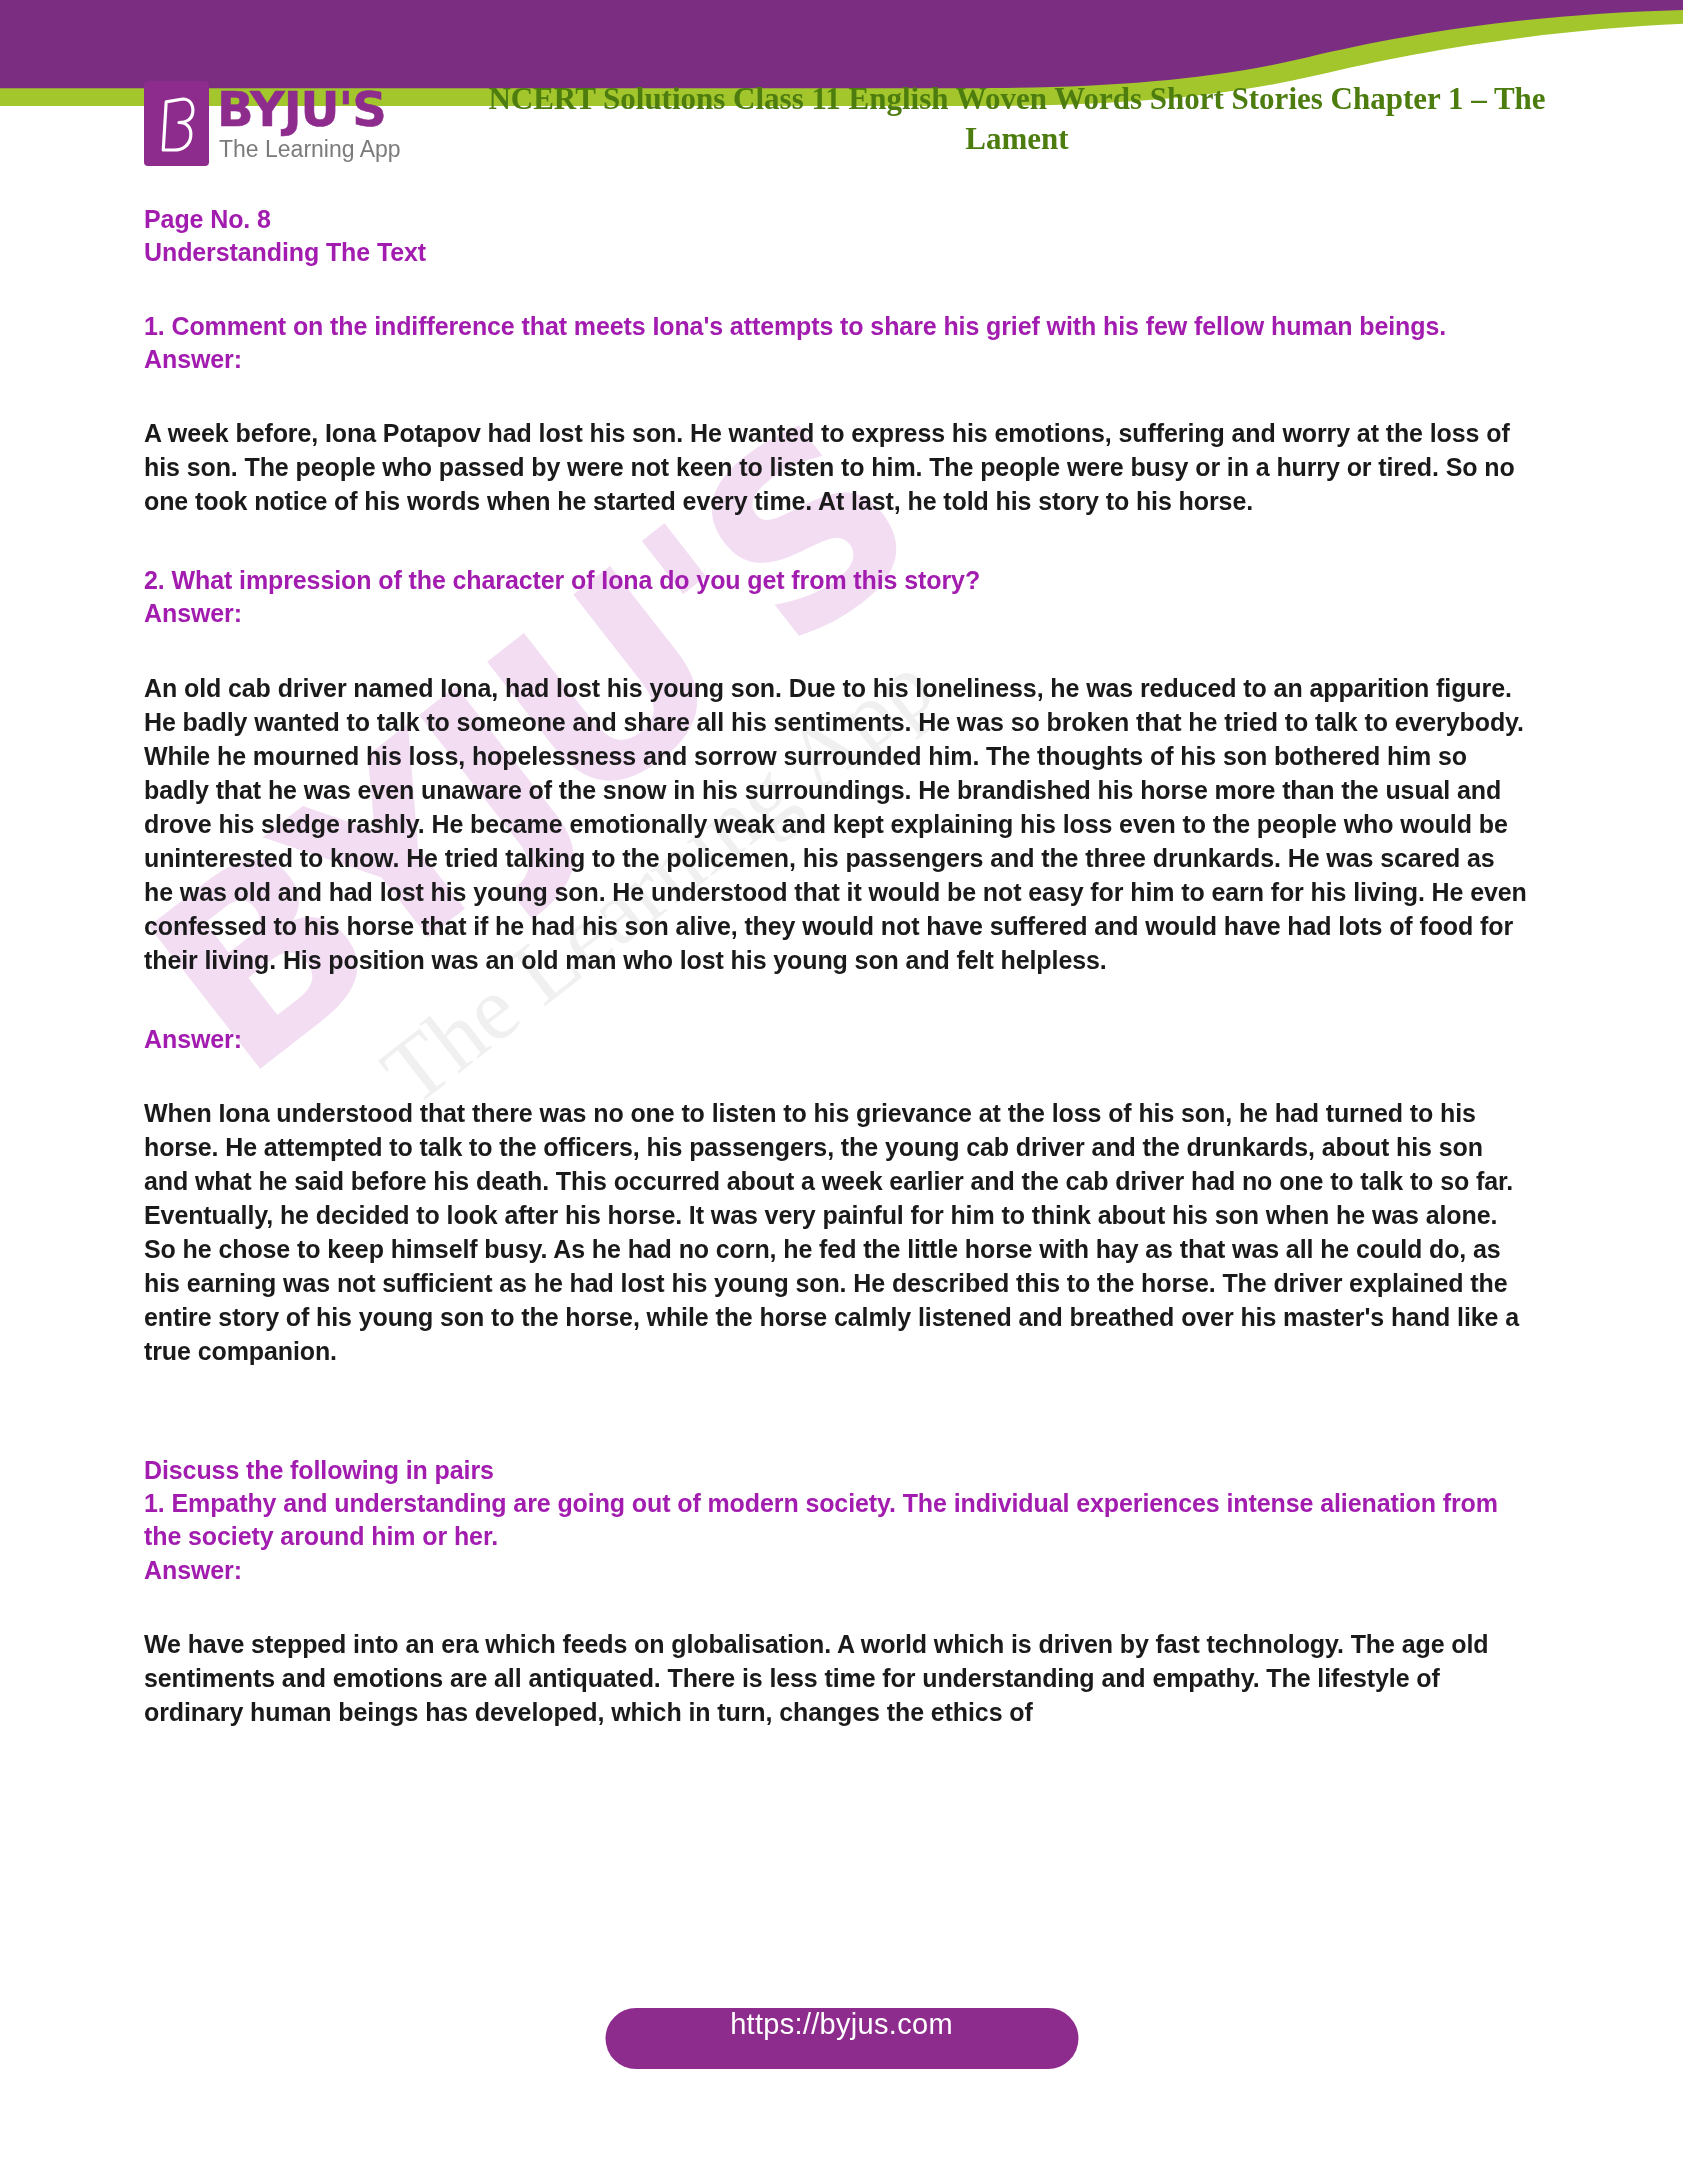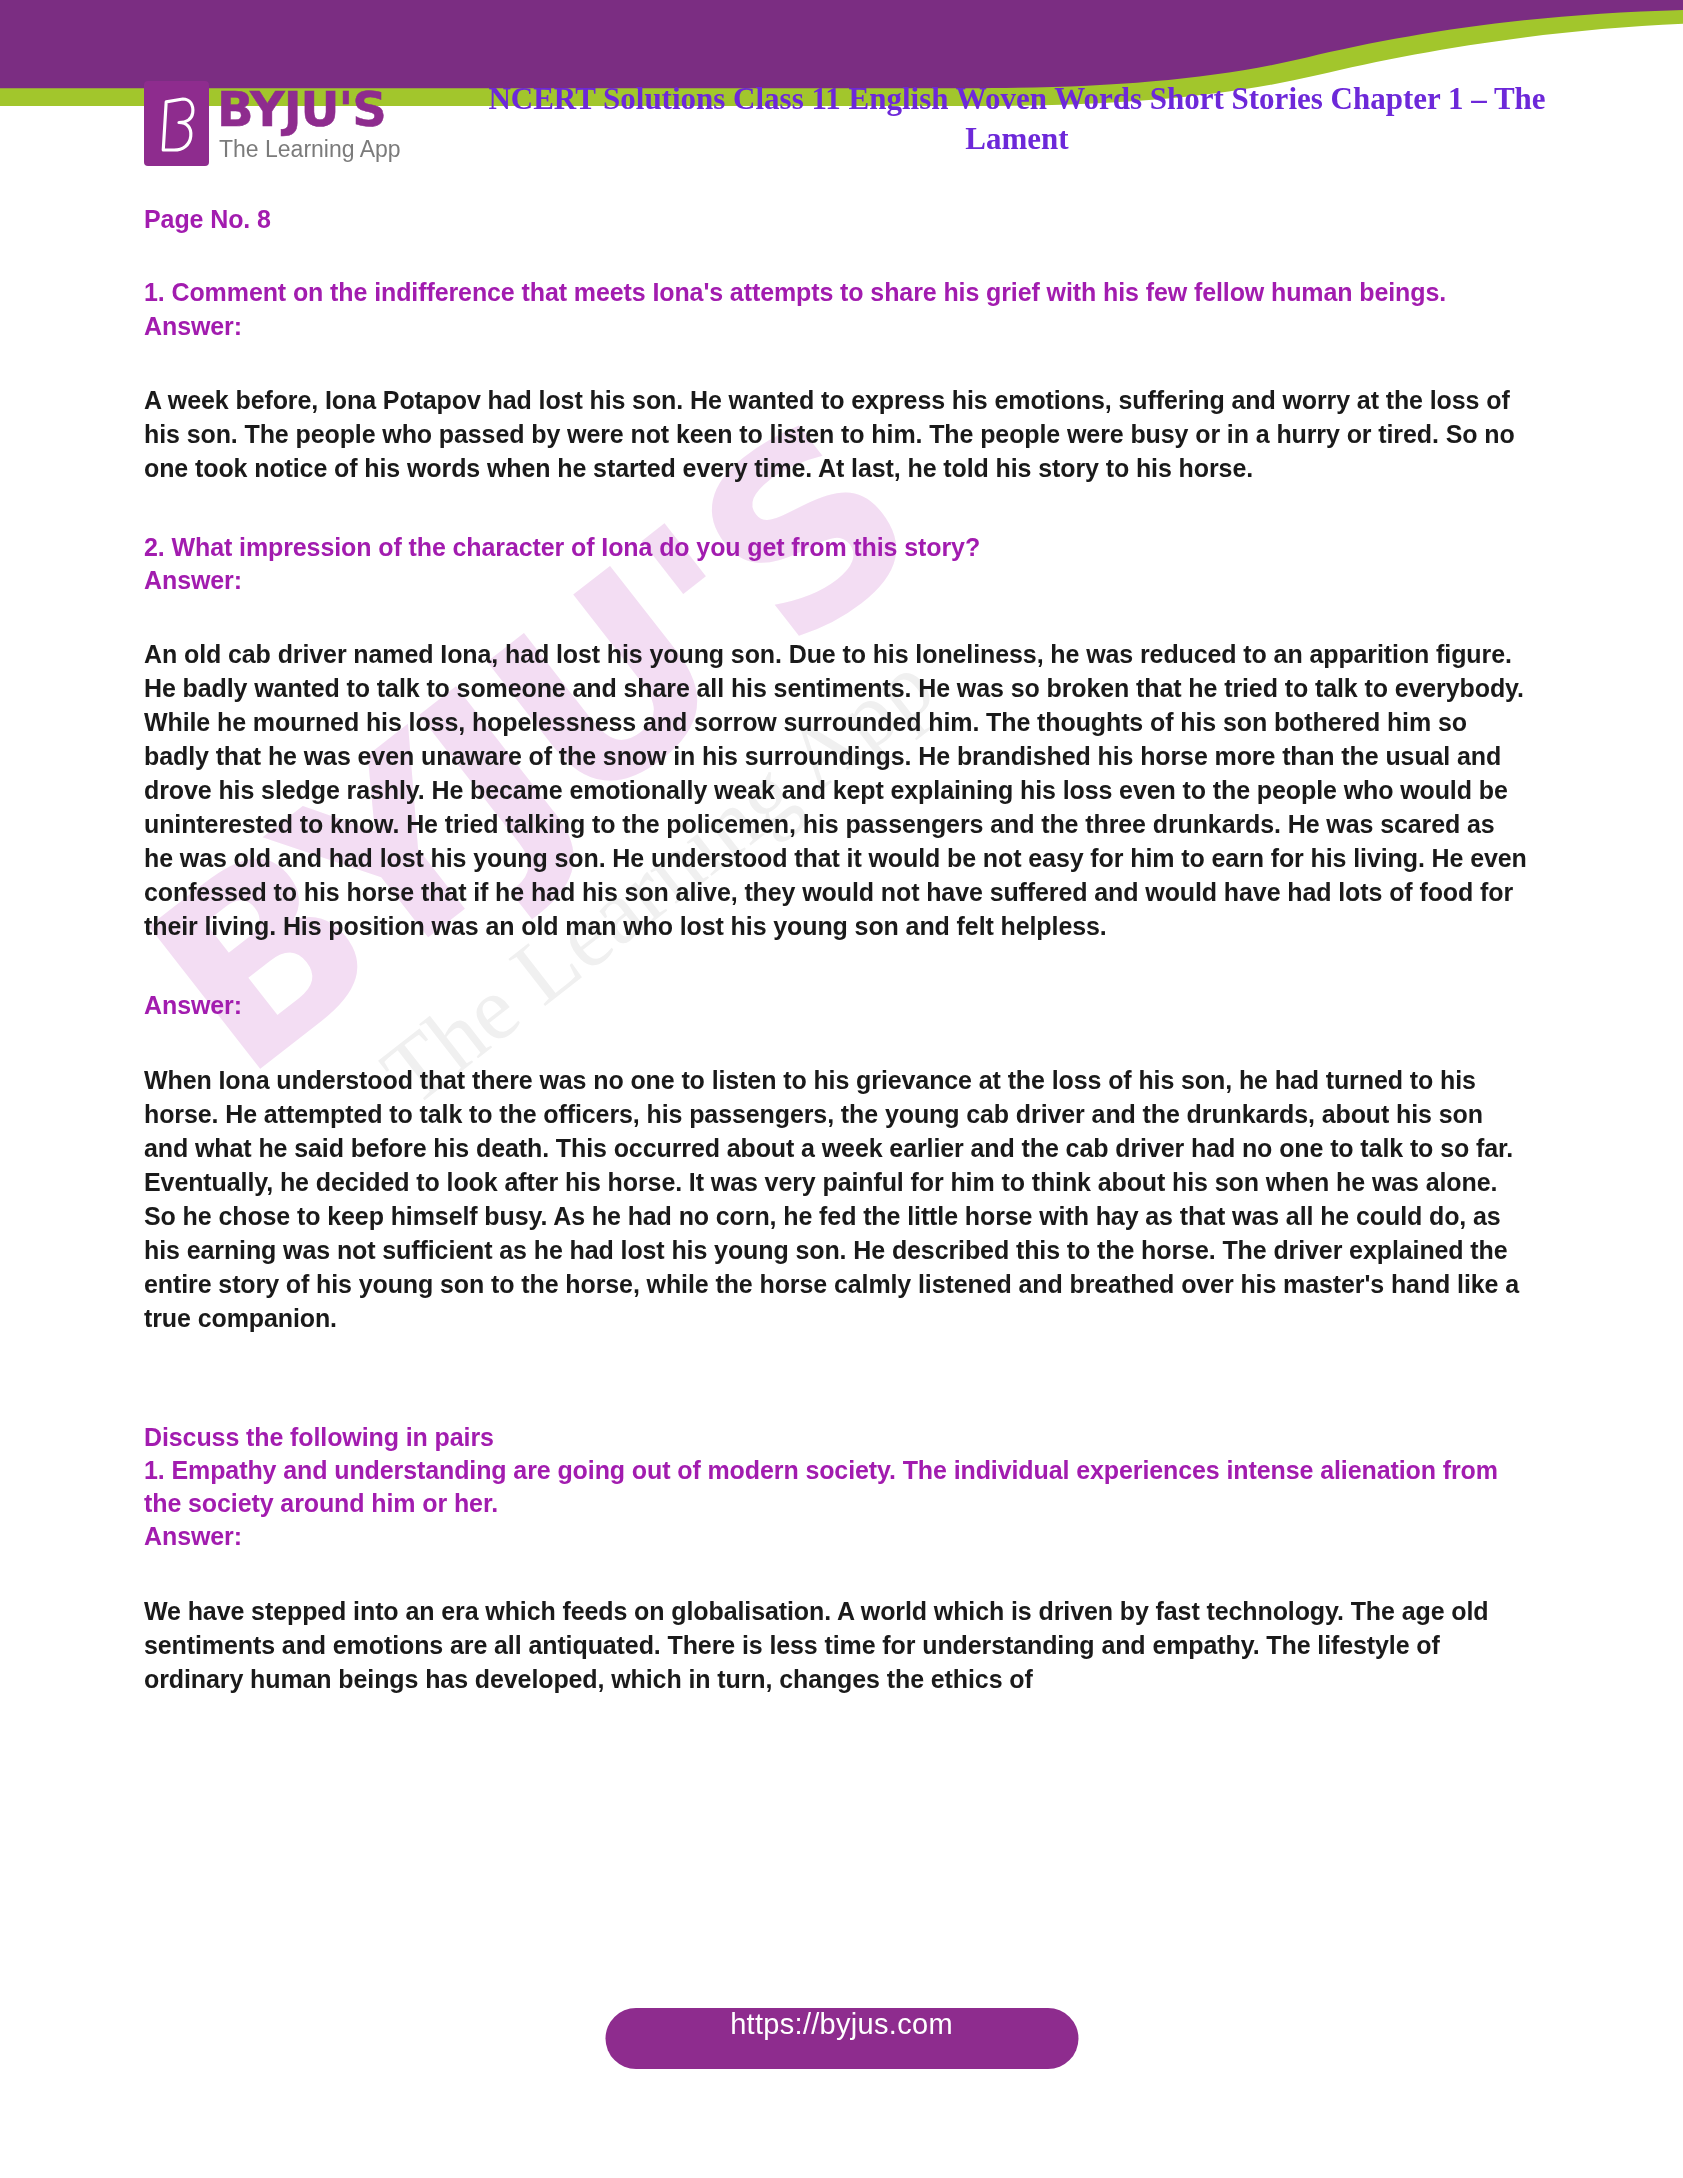--- a/index.html
+++ b/index.html
@@ -78,21 +78,21 @@
   }
   .doc-title {
     position: absolute;
     left: 465px;
     top: 12px;
     width: 1104px;
     font-family: "Liberation Serif", serif;
     font-weight: 700;
     font-size: 31px;
     line-height: 1.28;
-    color: #6d28d9;
+    color: #4d7c0f;
     text-align: center;
   }
 
   
   .watermark {
     position: absolute;
     left: 297px;
     top: 554px;
     width: 891px;
     height: 891px;
@@ -192,20 +192,21 @@
   </div>
 
   <div class="watermark">
     <div class="wm-word">BYJU'S</div>
     <div class="wm-tag">The Learning App</div>
   </div>
 
   <div class="content">
 
     <div class="bold-line">Page No. 8</div>
+    <div class="bold-line">Understanding The Text</div>
 
     <div class="sp-md"></div>
 
     <div class="bold-line">1. Comment on the indifference that meets Iona's attempts to share his grief with his few fellow human beings.</div>
     <div class="bold-line">Answer:</div>
     <div class="sp-md"></div>
     <div class="para">A week before, Iona Potapov had lost his son. He wanted to express his emotions, suffering and worry at the loss of his son. The people who passed by were not keen to listen to him. The people were busy or in a hurry or tired. So no one took notice of his words when he started every time. At last, he told his story to his horse.</div>
 
     <div class="sp-lg"></div>
 

